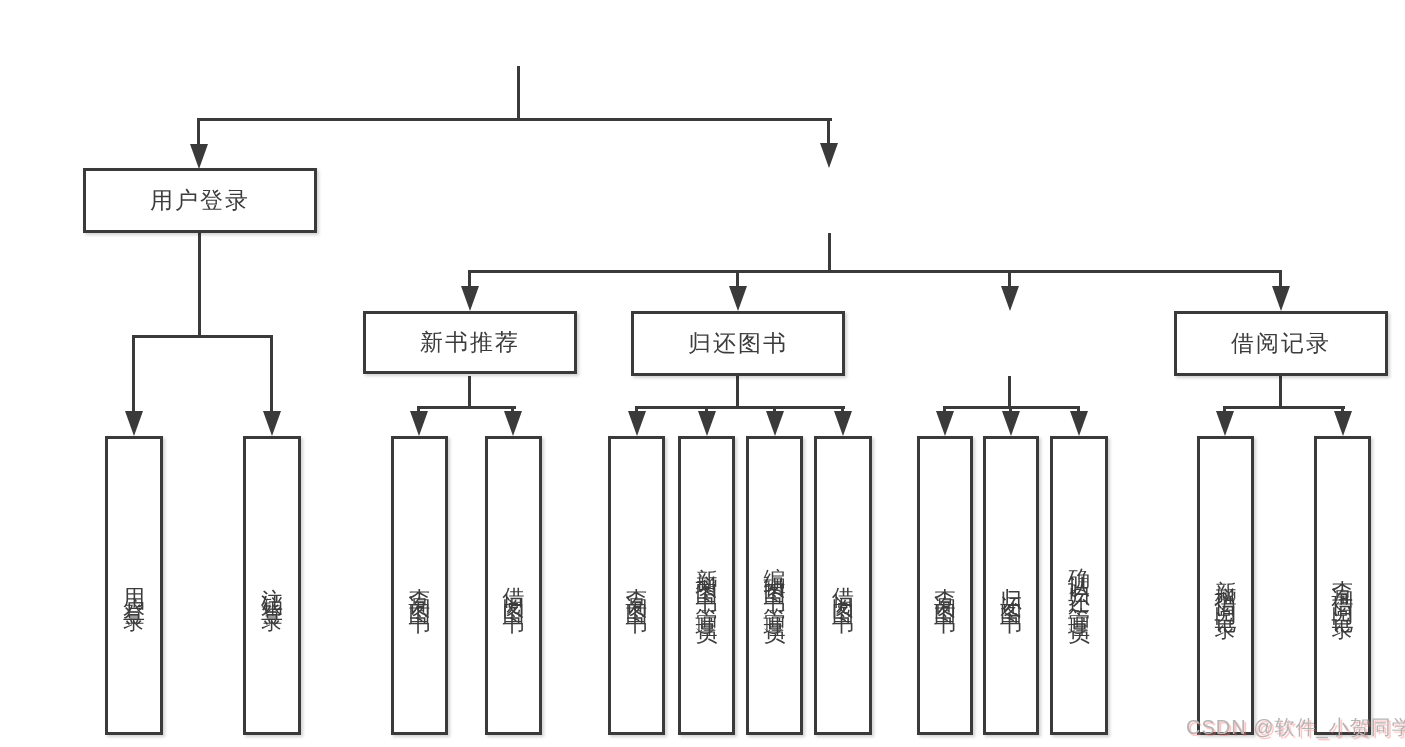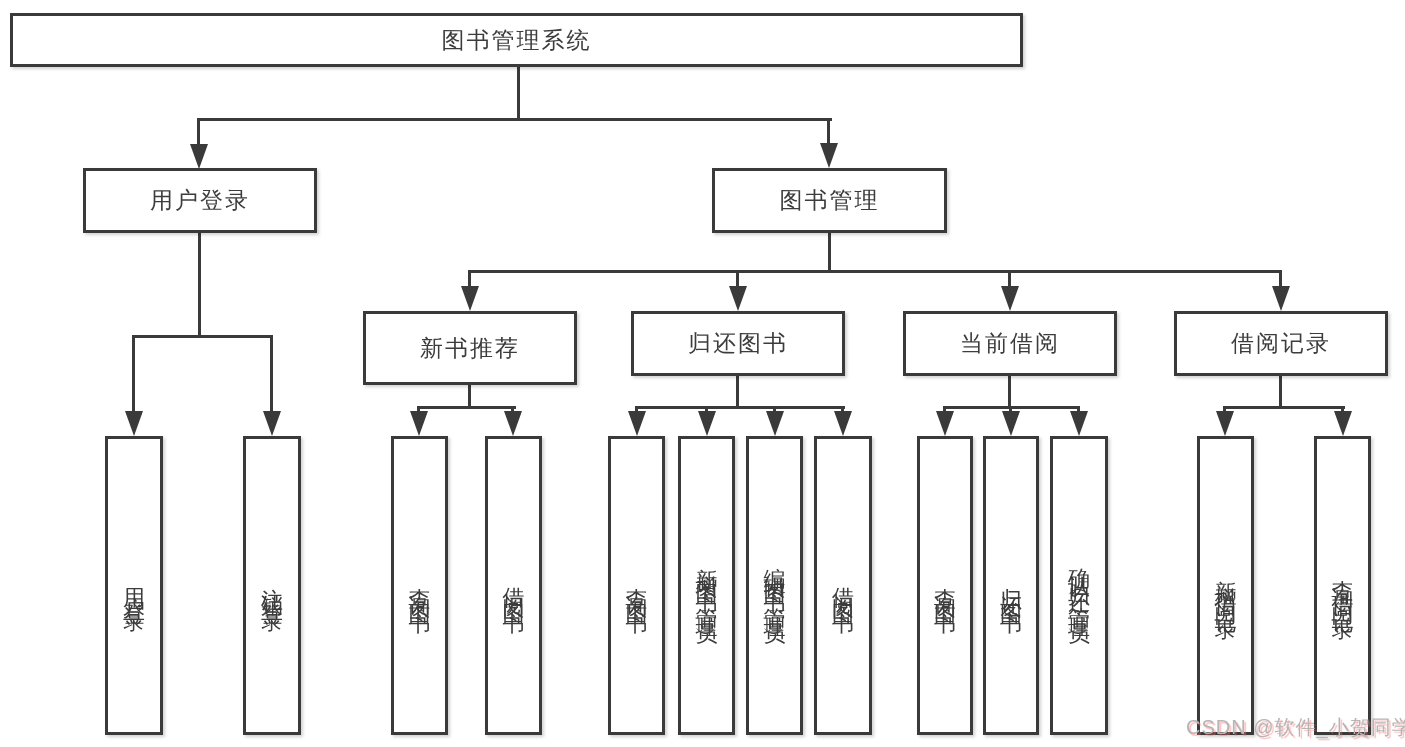--- a/index.html
+++ b/index.html
@@ -70,64 +70,55 @@
     z-index: 10;
     white-space: nowrap;
     letter-spacing: 1px;
   }
 </style>
 </head>
 <body>
 
 <div class="canvas">
 
-  <div class="box" style="left:10px; top:13px; width:1013px; height:54px;">
-    <span>图书管理系统</span>
-  </div>
 
   <div class="vline" style="left:517px; top:66px; width:3px; height:54px;"></div>
   <div class="hline" style="left:197px; top:118px; width:635px; height:3px;"></div>
   <div class="vline" style="left:197px; top:120px; width:3px; height:26px;"></div>
   <div class="arrow" style="left:190px; top:144px;"></div>
   <div class="vline" style="left:827px; top:120px; width:3px; height:26px;"></div>
   <div class="arrow" style="left:820px; top:143px;"></div>
 
   <div class="box" style="left:83px; top:168px; width:234px; height:65px;">
     <span>用户登录</span>
-  </div>
-  <div class="box" style="left:712px; top:168px; width:235px; height:65px;">
-    <span>图书管理</span>
   </div>
 
   <div class="vline" style="left:198px; top:233px; width:3px; height:104px;"></div>
   <div class="hline" style="left:132px; top:335px; width:141px; height:3px;"></div>
   <div class="vline" style="left:132px; top:337px; width:3px; height:76px;"></div>
   <div class="arrow" style="left:125px; top:411px;"></div>
   <div class="vline" style="left:270px; top:337px; width:3px; height:76px;"></div>
   <div class="arrow" style="left:263px; top:411px;"></div>
 
   <div class="vline" style="left:828px; top:233px; width:3px; height:39px;"></div>
   <div class="hline" style="left:468px; top:270px; width:814px; height:3px;"></div>
   <div class="vline" style="left:468px; top:272px; width:3px; height:16px;"></div>
   <div class="arrow" style="left:461px; top:286px;"></div>
   <div class="vline" style="left:736px; top:272px; width:3px; height:16px;"></div>
   <div class="arrow" style="left:729px; top:286px;"></div>
   <div class="vline" style="left:1008px; top:272px; width:3px; height:16px;"></div>
   <div class="arrow" style="left:1001px; top:286px;"></div>
   <div class="vline" style="left:1279px; top:272px; width:3px; height:16px;"></div>
   <div class="arrow" style="left:1272px; top:286px;"></div>
 
-  <div class="box" style="left:363px; top:311px; width:214px; height:74px;">
+  <div class="box" style="left:363px; top:311px; width:214px; height:63px;">
     <span>新书推荐</span>
   </div>
   <div class="box" style="left:631px; top:311px; width:214px; height:65px;">
     <span>归还图书</span>
-  </div>
-  <div class="box" style="left:903px; top:311px; width:214px; height:65px;">
-    <span>当前借阅</span>
   </div>
   <div class="box" style="left:1174px; top:311px; width:214px; height:65px;">
     <span>借阅记录</span>
   </div>
 
   <div class="vline" style="left:468px; top:376px; width:3px; height:32px;"></div>
   <div class="hline" style="left:417px; top:406px; width:99px; height:3px;"></div>
   <div class="vline" style="left:417px; top:408px; width:3px; height:7px;"></div>
   <div class="arrow" style="left:410px; top:411px;"></div>
   <div class="vline" style="left:511px; top:408px; width:3px; height:7px;"></div>

